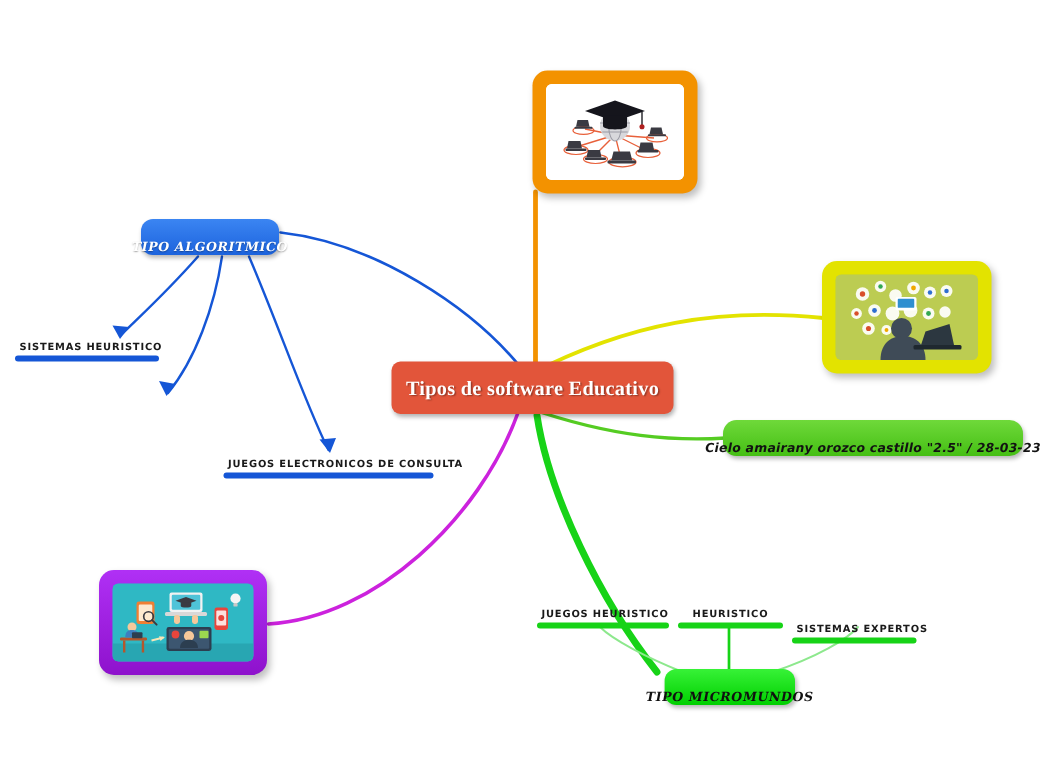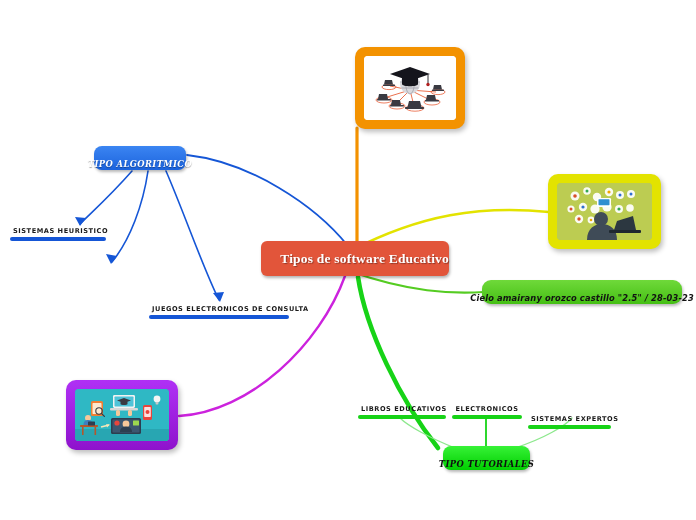--- a/index.html
+++ b/index.html
@@ -33,21 +33,21 @@
     position: absolute;
     left: 261px;
     top: 241px;
     width: 188px;
     height: 35px;
     background: #E2553A;
     border-radius: 6px;
     box-shadow: 1px 2px 3px rgba(0,0,0,0.30);
     display: flex;
     align-items: center;
-    justify-content: flex-end;
+    justify-content: center;
     z-index: 20;
   }
   .center-node .label {
     color: #ffffff;
     font-family: "Liberation Serif", serif;
     font-weight: bold;
     font-size: 13.5px;
     letter-spacing: 0.2px;
     text-shadow: 1px 1px 1px rgba(0,0,0,0.35);
     white-space: nowrap;
@@ -370,45 +370,45 @@
 
   <div class="center-node">
     <span class="label">Tipos de software Educativo</span>
   </div>
 
   <div class="topic" id="node-algoritmico">
     <span class="label">TIPO ALGORITMICO</span>
   </div>
 
   <div class="topic" id="node-heuristico">
-    <span class="label">TIPO TUTORIALES</span>
+    <span class="label">TIPO MICROMUNDOS</span>
   </div>
 
   <div class="topic" id="node-author">
     <span class="label">Cielo amairany orozco castillo  "2.5"  / 28-03-23</span>
   </div>
 
   <div class="subtopic blue" id="sub-tutoriales">
     <span class="label">SISTEMAS HEURISTICO</span>
     <span class="rule"></span>
   </div>
 
 
   <div class="subtopic blue" id="sub-libros">
     <span class="label">JUEGOS ELECTRONICOS DE CONSULTA</span>
     <span class="rule"></span>
   </div>
 
   <div class="subtopic green" id="sub-juegos">
-    <span class="label">LIBROS EDUCATIVOS</span>
+    <span class="label">JUEGOS HEURISTICO</span>
     <span class="rule"></span>
   </div>
 
   <div class="subtopic green" id="sub-micro">
-    <span class="label">ELECTRONICOS</span>
+    <span class="label">HEURISTICO</span>
     <span class="rule"></span>
   </div>
 
   <div class="subtopic green" id="sub-expertos">
     <span class="label">SISTEMAS EXPERTOS</span>
     <span class="rule"></span>
   </div>
 
 </div>
 

